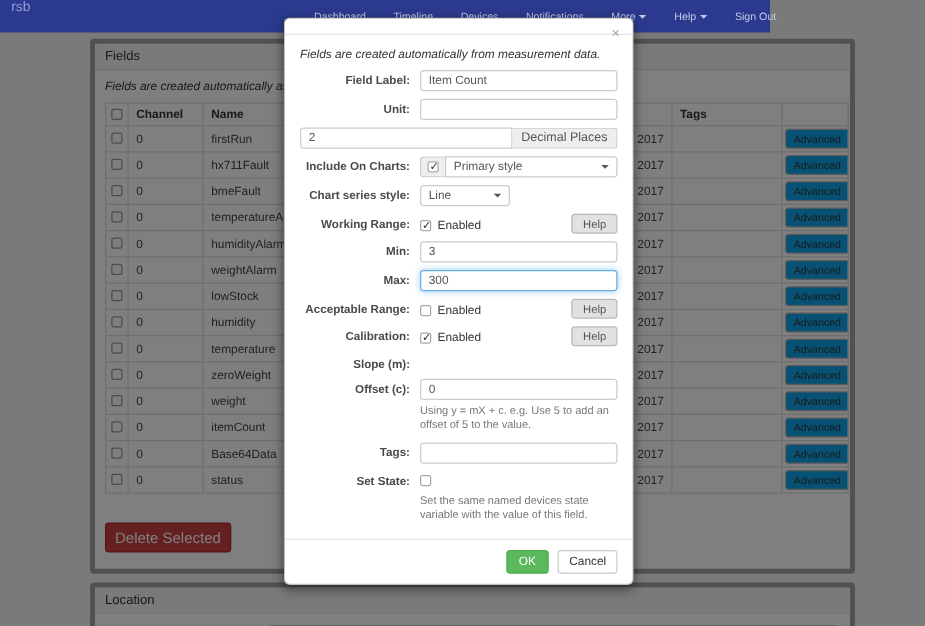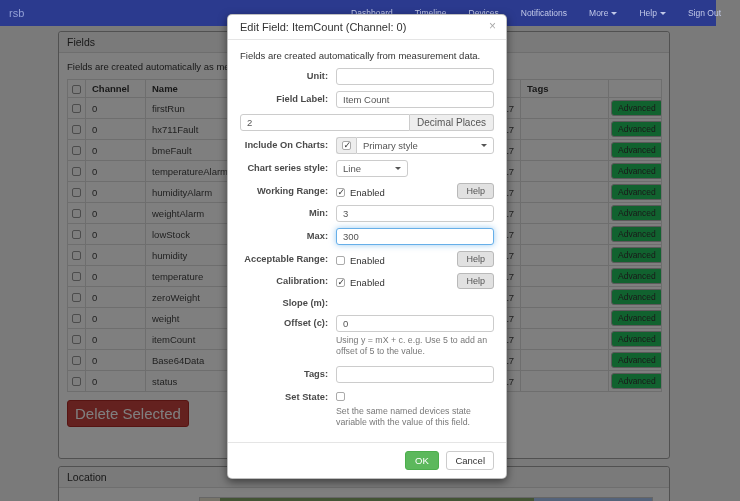--- a/index.html
+++ b/index.html
@@ -1,53 +1,53 @@
 <!DOCTYPE html>
 <html><head>
 <meta charset="utf-8">
 <style>
   * { box-sizing: border-box; margin: 0; padding: 0; }
   html,body { width:740px; height:501px; overflow:hidden; position:relative;
               font-family:"Liberation Sans", sans-serif; background:#f4f4f4; }
 
   
-  .navbar { position:absolute; top:0; left:0; width:716px; height:26px;
-            background:#2b3a8e; z-index:20; display:flex; align-items:center; }
+  .navbar { position:absolute; top:0; left:0; width:616px; height:26px;
+            background:#2b3a8e; z-index:20; display:flex; align-items:flex-start; }
   .brand { color:#93a0d6; font-size:11px; margin-left:9px; text-decoration:none; }
   .nav-links { position:absolute; right:-16px; top:0; height:26px; display:flex; align-items:center; }
   .nav-links a { color:#c2c9e8; font-size:8.5px; text-decoration:none; padding:0 11px;
                  white-space:nowrap; display:flex; align-items:center; gap:3px; }
   .caret { display:inline-block; width:0; height:0; border-left:3px solid transparent;
            border-right:3px solid transparent; border-top:3px solid #c2c9e8; }
 
   
   .backdrop { position:absolute; inset:0; background:rgba(0,0,0,0.5); z-index:10; }
 
   
-  .panel { position:absolute; left:58px; width:612px; background:#fff;
-           border:1px solid #a3a3a3; border-radius:3px; z-index:1; }
+  .panel { position:absolute; left:72px; width:612px; background:#fff;
+           border:4px solid #a3a3a3; border-radius:3px; z-index:1; }
   .panel-heading { background:#f5f5f5; border-bottom:1px solid #ddd; padding:4px 8px;
                    font-size:10.5px; color:#333; border-radius:3px 3px 0 0; }
   .panel-body { padding:6px 8px; }
   #fields-panel { top:31px; height:428px; overflow:hidden; }
   #location-panel { top:466px; height:60px; overflow:hidden; }
-  .desc { font-size:9.5px; color:#333; margin:2px 0 7px; }
+  .desc { font-size:9.5px; color:#333; margin:2px 0 7px;font-style:italic; }
 
   table { width:100%; border-collapse:collapse; font-size:9.5px; color:#444; table-layout:fixed; }
   th, td { border:1px solid #ddd; padding:3px 6px; text-align:left; font-weight:normal;
            overflow:hidden; white-space:nowrap; }
   th { color:#333; font-weight:bold; }
   .col-cb { width:18px; padding:3px 4px; } .col-ch { width:60px; } .col-nm { width:200px; }
   .col-dt { width:175px; text-align:right; } .col-tg { width:88px;margin-top:16px; } .col-ac { width:53px; text-align:center; padding:2px; }
   .cb { display:inline-block; width:9px; height:9px; border:1px solid #999; border-radius:2px;
         background:#fdfdfd; vertical-align:middle; }
-  .btn-advanced { font-family:inherit; font-size:8.5px; color:#333; background:#22c55e;
+  .btn-advanced { font-family:inherit; font-size:8.5px; color:#333; background:#0ea5e9;
                   border:1px solid #b5b5b5; border-radius:3px; padding:2px 6px; }
-  .btn-delete { font-family:inherit; font-size:15px; color:#fff; background:#c9433e;
-                border:1px solid #ac2925; border-radius:3px; padding:4px 7px; margin-top:8px; }
+  .btn-delete { font-family:inherit; font-size:12px; color:#fff; background:#c9433e;
+                border:1px solid #ac2925; border-radius:3px; padding:4px 7px; margin-top:23px; }
 
   .map-row { display:flex; align-items:flex-start; margin-top:3px; }
   .map-label { width:132px; min-width:132px; text-align:right; font-weight:bold;
                font-size:9.5px; color:#4a4a4a; padding:3px 8px 0 0; }
   .map { position:relative; width:454px; height:40px; display:flex; border:1px solid #ccc; }
   .map .tan   { width:20px;  background:#efe8d5; }
   .map .green { width:315px; background:#86a96b; }
   .map .blue  { width:119px; background:#a9c6f4; }
 
   
@@ -282,34 +282,33 @@
 
       </div>
     </div>
   </div>
 </div>
 
 <div class="backdrop"></div>
 
 <div class="modal">
   <div class="modal-header">
-    <div class="modal-title">Edit Field: ItemCount (Channel: 0)</div>
     <button class="close">×</button>
   </div>
   <div class="modal-body">
     <div class="desc">Fields are created automatically from measurement data.</div>
 
     <div class="form-group">
+      <label class="control-label">Field Label:</label>
+      <div class="controls"><input class="tb" value="Item Count" style=""></div>
+    </div>
+
+    <div class="form-group">
       <label class="control-label">Unit:</label>
       <div class="controls"><input class="tb" value="" style=""></div>
-    </div>
-
-    <div class="form-group">
-      <label class="control-label">Field Label:</label>
-      <div class="controls"><input class="tb" value="Item Count" style=""></div>
     </div>
 
     <div class="form-group">
       <div class="controls">
         <div class="input-group">
           <input class="tb" value="2" style="">
           <span class="addon">Decimal Places</span>
         </div>
       </div>
     </div>

